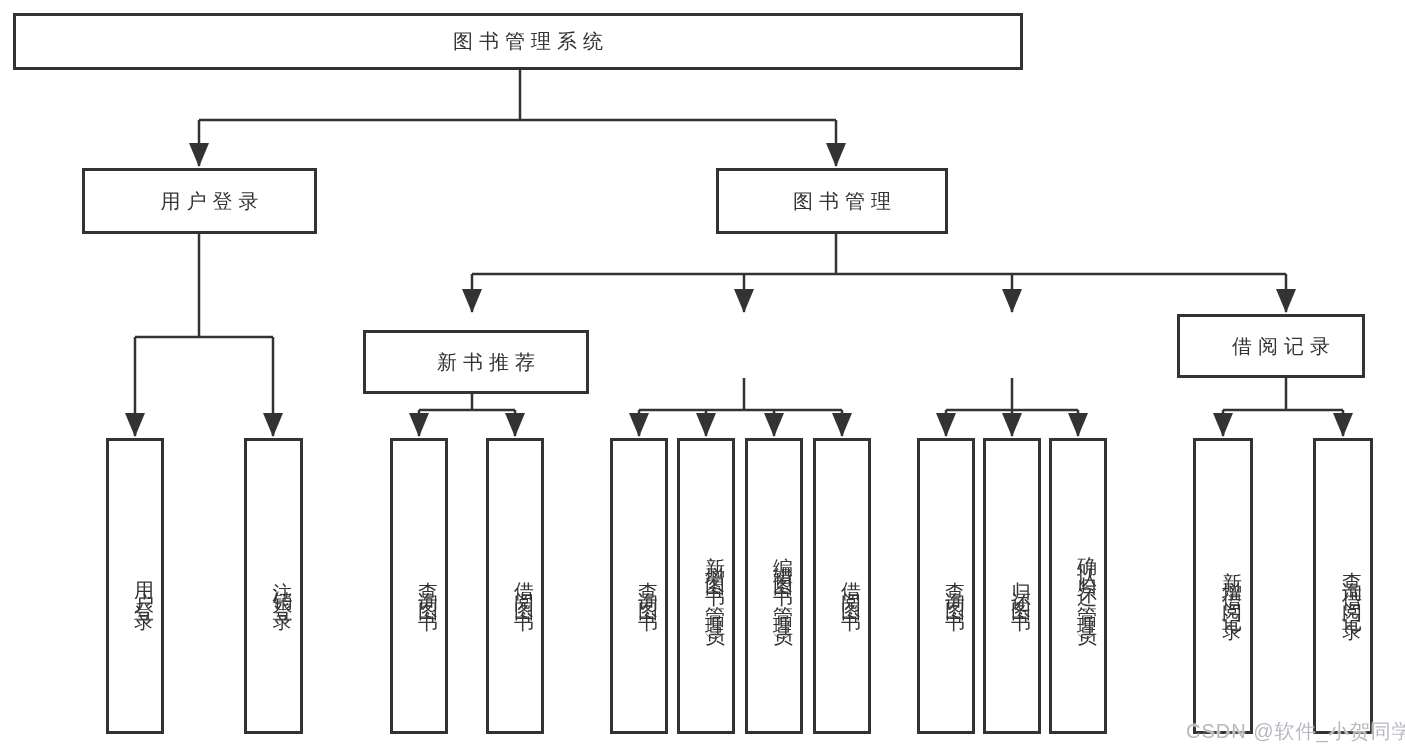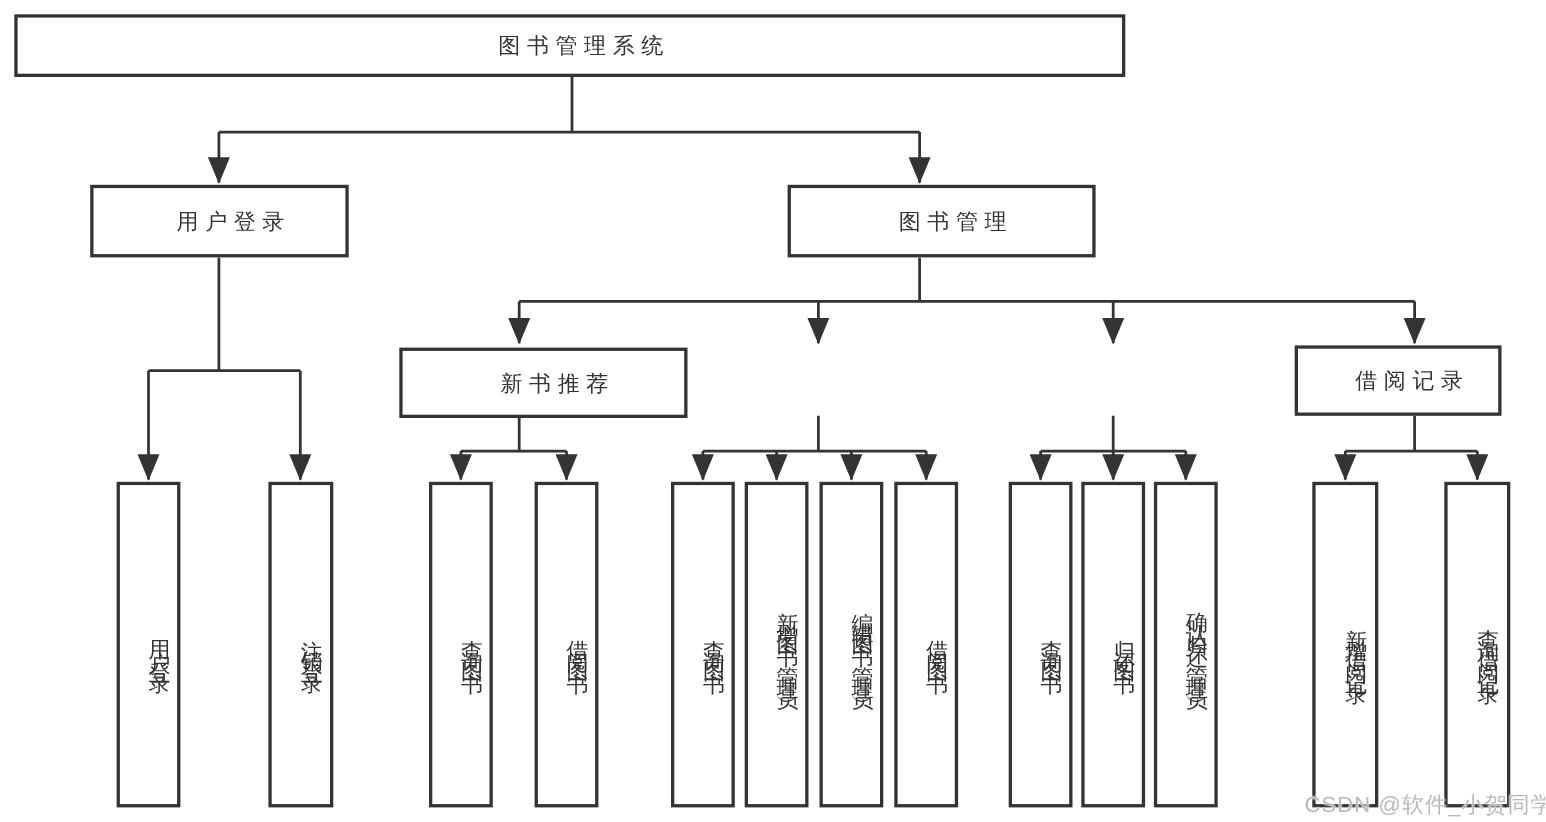--- a/index.html
+++ b/index.html
@@ -102,23 +102,23 @@
     <line x1="1012" y1="410" x2="1012" y2="436" stroke="#333333" stroke-width="2.5" marker-end="url(#arw)"></line>
     <line x1="1078" y1="410" x2="1078" y2="436" stroke="#333333" stroke-width="2.5" marker-end="url(#arw)"></line>
 
     <line x1="1223" y1="410" x2="1223" y2="436" stroke="#333333" stroke-width="2.5" marker-end="url(#arw)"></line>
     <line x1="1343" y1="410" x2="1343" y2="436" stroke="#333333" stroke-width="2.5" marker-end="url(#arw)"></line>
   </svg>
 
   <div class="box" style="left:13px;top:13px;width:1010px;height:57px">图书管理系统</div>
 
   <div class="box" style="left:82px;top:168px;width:235px;height:66px">用户登录</div>
-  <div class="box" style="left:716px;top:168px;width:280px;height:66px">图书管理</div>
+  <div class="box" style="left:716px;top:168px;width:232px;height:66px">图书管理</div>
 
-  <div class="box" style="left:363px;top:316px;width:262px;height:64px">新书推荐</div>
+  <div class="box" style="left:363px;top:330px;width:226px;height:64px">新书推荐</div>
   <div class="box" style="left:1177px;top:314px;width:188px;height:64px">借阅记录</div>
 
   <div class="box leaf" style="left:106px;top:438px;width:58px;height:296px">用户登录</div>
   <div class="box leaf" style="left:244px;top:438px;width:59px;height:296px">注销登录</div>
 
   <div class="box leaf" style="left:390px;top:438px;width:58px;height:296px">查询图书</div>
   <div class="box leaf" style="left:486px;top:438px;width:58px;height:296px">借阅图书</div>
 
   <div class="box leaf" style="left:610px;top:438px;width:58px;height:296px">查询图书</div>
   <div class="box leaf" style="left:677px;top:438px;width:58px;height:296px">新增图书（管理员）</div>

